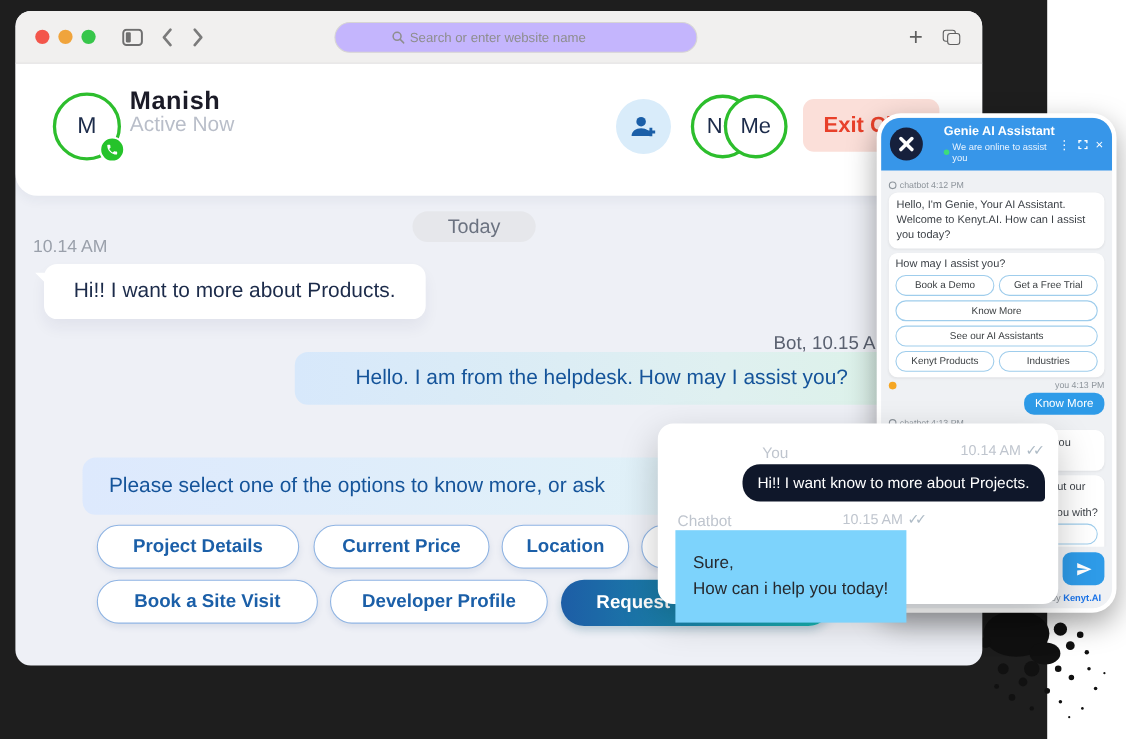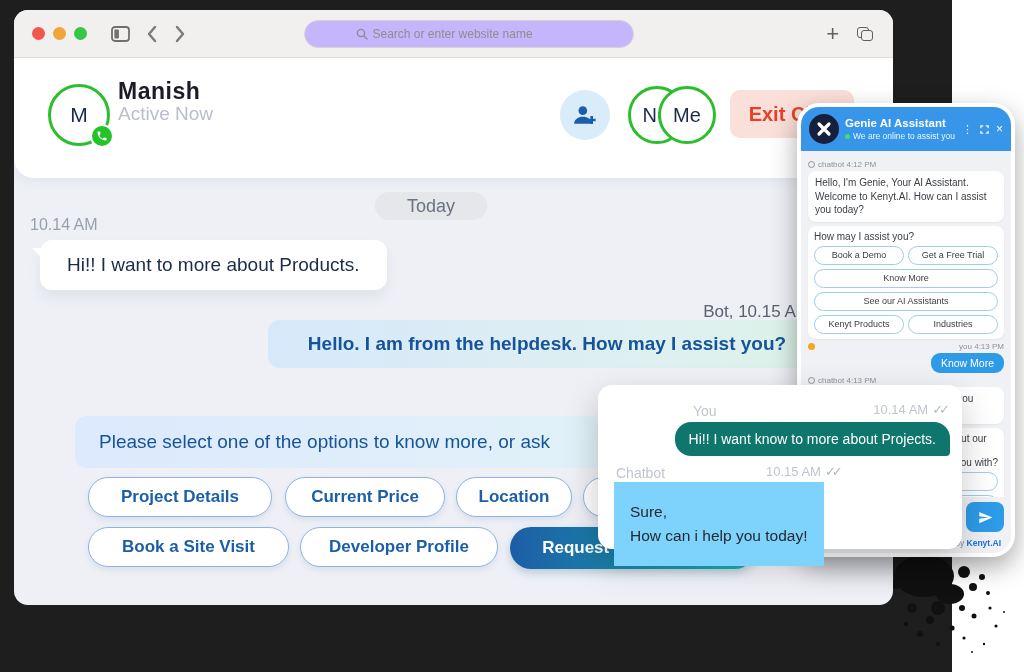--- a/index.html
+++ b/index.html
@@ -53,21 +53,21 @@
   .today-pill { position:absolute; left:361px; top:182px; width:112px; height:28px; background:#e6e7eb;
     border-radius:15px; color:#6b7280; font-size:18px; display:flex; align-items:center; justify-content:center; }
   .ts-left { position:absolute; left:16px; top:206px; font-size:16px; color:#9aa0ab; }
   .bubble-user1 { position:absolute; left:26px; top:230px; background:#fff; border-radius:12px;
     padding:14px 27px; font-size:19px; color:#1c2b4a; box-shadow:0 8px 14px rgba(30,40,80,0.06); white-space:nowrap; }
   .bubble-user1:before { content:""; position:absolute; left:-8px; top:8px; border:9px solid transparent;
     border-right-color:#fff; border-top-color:#fff; }
   .ts-bot { position:absolute; right:83px; top:292px; font-size:17px; color:#5a6170; }
   .bubble-bot1 { position:absolute; left:254px; top:310px; width:558px; height:48px;
     background:linear-gradient(90deg,#d7e8fb 0%,#dff0f0 70%,#dcf2e8 100%); border-radius:12px;
-    font-size:19px; color:#15549a; display:flex; align-items:center; justify-content:center; white-space:nowrap;font-weight:bold; }
+    font-size:19px; color:#15549a; display:flex; align-items:center; justify-content:center; white-space:nowrap; }
   .bubble-bot2 { position:absolute; left:61px; top:406px; width:728px; height:52px;
     background:linear-gradient(90deg,#dde9fd 0%,#e2f4f6 100%); border-radius:12px;
     font-size:19px; color:#15549a; display:flex; align-items:center; padding-left:24px; white-space:nowrap; }
   .opt-pill { position:absolute; height:40px; background:#fff; border:1.6px solid #8fb4e3; border-radius:21px;
     color:#1b5fa8; font-size:17px; font-weight:bold; display:flex; align-items:center; justify-content:center;
     box-shadow:0 3px 6px rgba(40,70,130,0.10); white-space:nowrap; }
   .op-1{left:74px;  top:467px; width:184px;}
   .op-2{left:271px; top:467px; width:160px;}
   .op-3{left:442px; top:467px; width:116px;}
   .op-4{left:569px; top:467px; width:120px;}
@@ -78,21 +78,21 @@
     display:flex; align-items:center; justify-content:center; box-shadow:0 4px 8px rgba(20,90,120,0.25); white-space:nowrap; }
 
   
   .genie { position:absolute; left:797px; top:103px; width:218px; height:454px; background:#fff;
     border-radius:22px; padding:4px; box-shadow:0 10px 26px rgba(0,0,0,0.35); z-index:3; }
   .genie-inner { width:100%; height:100%; border-radius:18px; overflow:hidden; background:#eff1f4;
     display:flex; flex-direction:column; }
   .genie-head { background:#3796e9; padding:7px 8px; display:flex; align-items:center; flex:0 0 auto; }
   .genie-logo { width:30px; height:30px; border-radius:50%; background:#16203c; display:flex;
     align-items:center; justify-content:center; flex:0 0 auto; }
-  .genie-titles { margin-left:6px; flex:1 1 auto; }
+  .genie-titles { margin-left:19px; flex:1 1 auto; }
   .genie-title { color:#fff; font-size:11.5px; font-weight:bold; }
   .genie-status { color:#eaf4ff; font-size:8.5px; display:flex; align-items:center; gap:3px; margin-top:2px; }
   .gdot { width:5px; height:5px; border-radius:50%; background:#3ddc7c; }
   .genie-hicons { display:flex; align-items:center; gap:7px; color:#fff; }
   .genie-body { flex:1 1 auto; padding:6px 7px 2px; font-size:10px; color:#3a3f45; overflow:hidden; }
   .g-meta { font-size:8px; color:#8d949b; margin:3px 0 2px; display:flex; align-items:center; gap:3px; }
   .g-meta.right { justify-content:space-between; }
   .g-bubble { background:#fff; border-radius:8px; padding:5px 7px; line-height:1.35; box-shadow:0 1px 2px rgba(0,0,0,0.05); }
   .g-card { background:#fff; border-radius:8px; padding:5px 6px; margin-top:4px; box-shadow:0 1px 2px rgba(0,0,0,0.05); }
   .g-prompt { margin-bottom:4px; }
@@ -113,21 +113,21 @@
     align-items:center; justify-content:center; }
   .genie-foot { flex:0 0 auto; font-size:8.5px; color:#8a9097; text-align:right; padding:1px 10px 5px; }
   .genie-foot b { color:#1a73e8; }
 
   
   .mini-panel { position:absolute; left:598px; top:385px; width:364px; height:164px; background:#fff;
     border-radius:14px; box-shadow:0 14px 34px rgba(0,0,0,0.22); z-index:4; }
   .mp-you-label { position:absolute; left:95px; top:18px; font-size:14px; color:#bfc5ce; }
   .mp-time1 { position:absolute; right:16px; top:17px; font-size:13px; color:#bfc5ce; }
   .mp-ticks { color:#aebbc6; letter-spacing:-4px; margin-left:4px; }
-  .mp-blue { position:absolute; right:12px; top:37px; background:#0f766e; color:#fff; font-size:14px;
+  .mp-blue { position:absolute; right:12px; top:37px; background:#0f172a; color:#fff; font-size:14px;
     border-radius:16px 16px 4px 16px; padding:9px 14px; white-space:nowrap; }
   .mp-bot-label { position:absolute; left:18px; top:80px; font-size:14px; color:#bfc5ce; }
   .mp-time2 { position:absolute; left:168px; top:79px; font-size:13px; color:#bfc5ce; }
   .mp-gray { position:absolute; left:16px; top:97px; background:#7dd3fc; border-radius:0;
     padding:18px 16px; font-size:15.5px; color:#26292e; line-height:1.55; white-space:nowrap; }
 </style>
 </head>
 <body>
 
 <div class="canvas">

